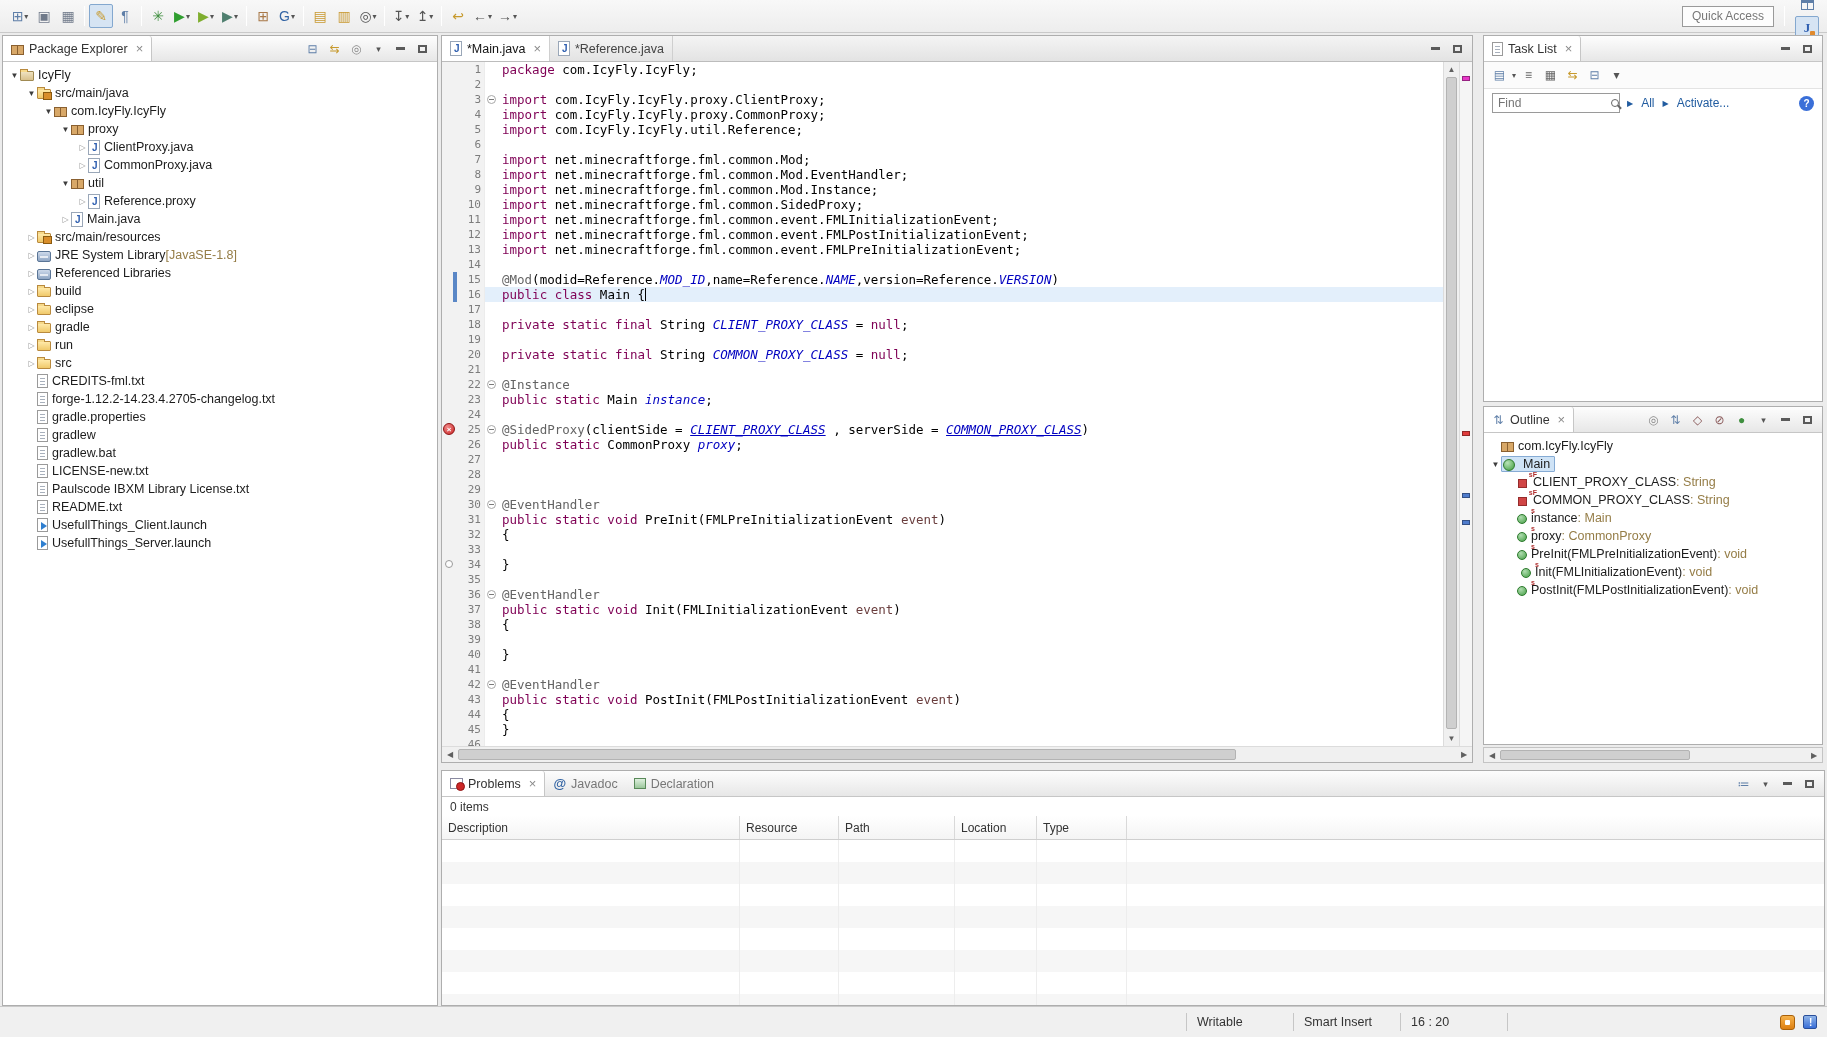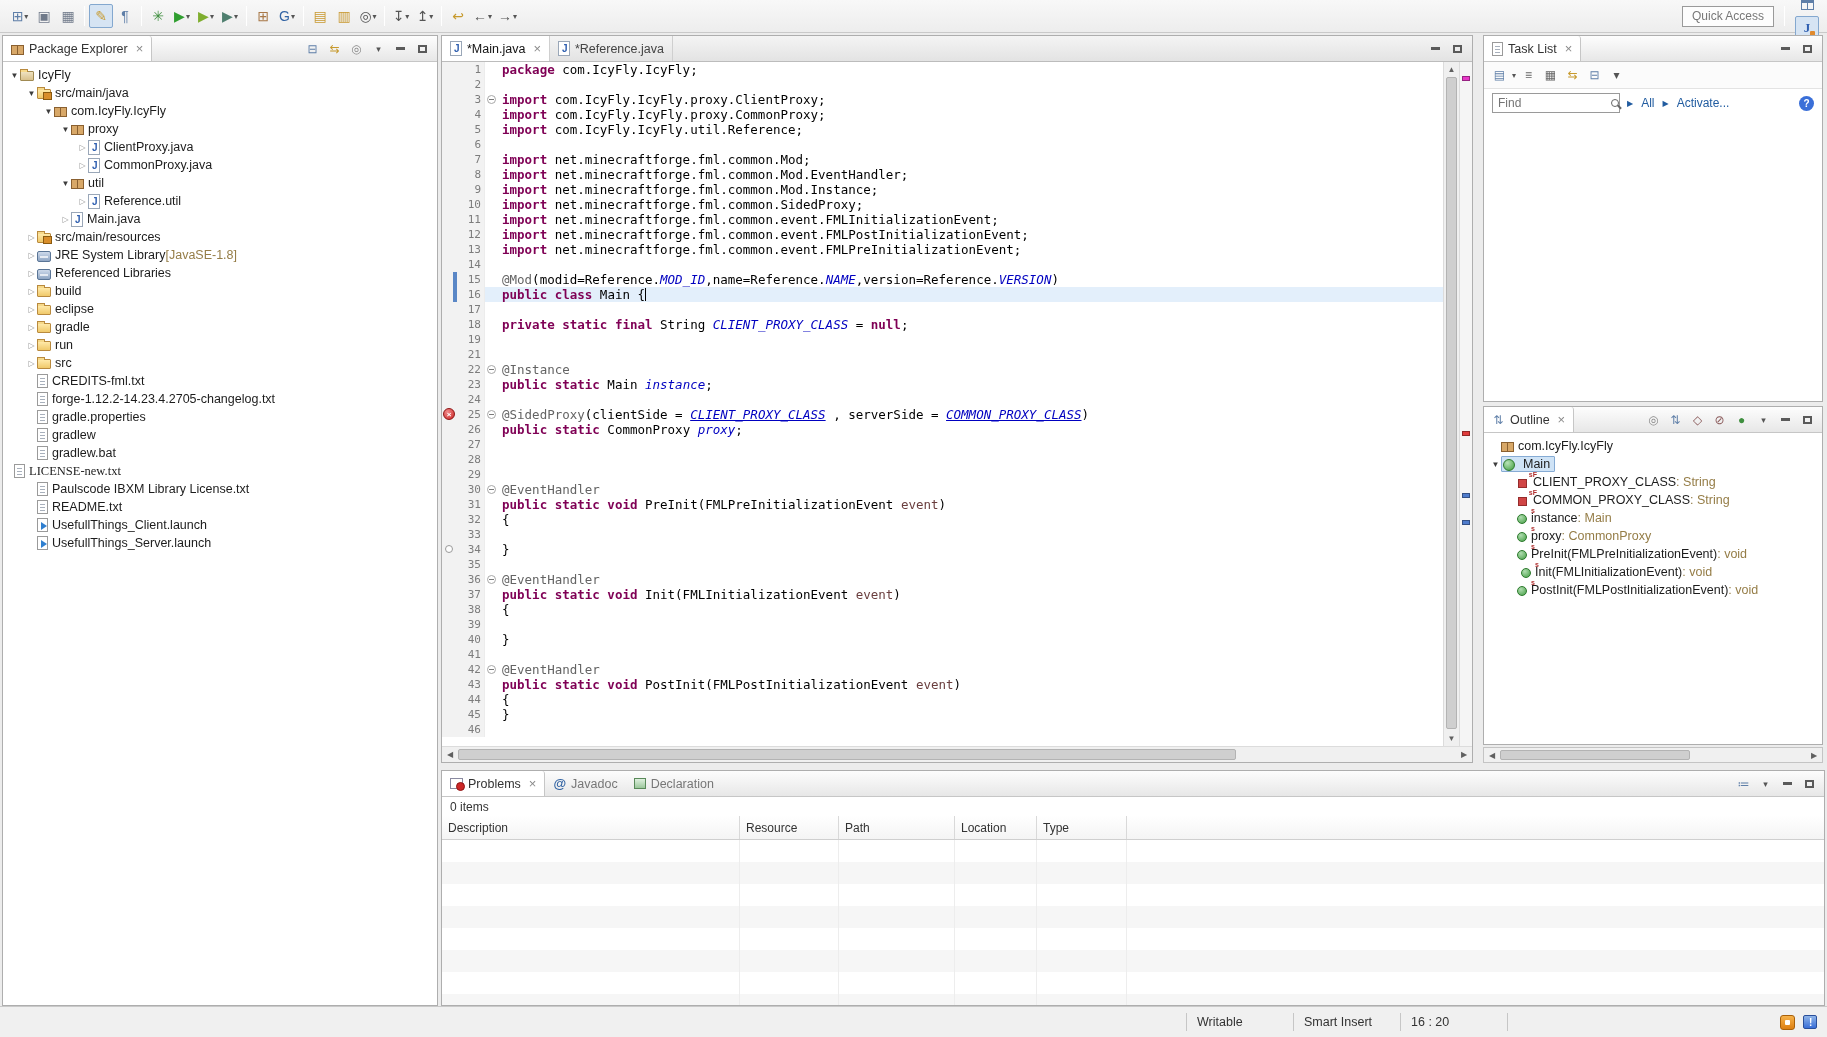--- a/index.html
+++ b/index.html
@@ -89,21 +89,21 @@
   .cl.cur .tx{background:#e3effb}
   .cl.cur .gf{background:#e3effb}
   .fold{position:absolute;left:2px;top:3px;width:9px;height:9px;border:1px solid #a8a8a8;border-radius:50%;background:#fff}
   .fold::after{content:"";position:absolute;left:1px;right:1px;top:3px;height:1px;background:#7a7a7a}
   .errm{position:absolute;left:1px;top:1px;width:12px;height:12px;border-radius:50%;
      background:radial-gradient(circle at 35% 30%,#f08a8a,#cc2727);border:1px solid #8f1414;
      color:#fff;font:bold 8px/11px "Liberation Sans",sans-serif;text-align:center}
   .dotm{position:absolute;left:3px;top:3px;width:8px;height:8px;border-radius:50%;border:1px solid #9a9a9a;background:#fdfdfd}
   .rangebar{position:absolute;right:0;top:0;bottom:0;width:4px;background:#5a87c6}
   .caret{position:absolute;top:1px;width:1px;height:13px;background:#000}
-  .tk-k{color:#7f0055;font-weight:bold}
+  .tk-k{color:#7f0055;font-weight:normal}
   .tk-a{color:#646464}
   .tk-c{color:#0000c0;font-style:italic}
   .tk-cu{color:#0000c0;font-style:italic;text-decoration:underline}
   .tk-v{color:#6a3e3e}
   
   .vsb{width:16px;flex:none;background:#f0f0f0;border-left:1px solid #dcdcdc;position:relative}
   .vsb .arr{height:15px;display:flex;align-items:center;justify-content:center;font-size:8px;color:#606060}
   .vsb .arr.b{position:absolute;bottom:0;left:0;right:0}
   .vthumb{position:absolute;left:2px;right:2px;top:15px;bottom:17px;background:#cfcfcf;border:1px solid #b3b3b3;border-radius:2px}
   .ovr{width:13px;flex:none;background:#f5f5f5;border-left:1px solid #dcdcdc;position:relative}
@@ -317,21 +317,21 @@
           <span class="ic-wrap" style="position: relative; display: inline-flex;">
             <span class="ic ic-package"></span>
           </span>
           <span class="tlabel">util</span>
         </div>
         <div class="trow" style="padding-left: 74px;">
           <span class="arrow c">▷</span>
           <span class="ic-wrap" style="position: relative; display: inline-flex;">
             <span class="ic ic-jfile"></span>
           </span>
-          <span class="tlabel">Reference.util</span>
+          <span class="tlabel">Reference.proxy</span>
         </div>
         <div class="trow" style="padding-left: 57px;">
           <span class="arrow c">▷</span>
           <span class="ic-wrap" style="position: relative; display: inline-flex;">
             <span class="ic ic-jfile"></span>
           </span>
           <span class="tlabel">Main.java</span>
         </div>
         <div class="trow" style="padding-left: 23px;">
           <span class="arrow c">▷</span>
@@ -418,21 +418,21 @@
           </span>
           <span class="tlabel">gradlew</span>
         </div>
         <div class="trow" style="padding-left: 23px;">
           <span class="arrow"></span>
           <span class="ic-wrap" style="position: relative; display: inline-flex;">
             <span class="ic ic-file"></span>
           </span>
           <span class="tlabel">gradlew.bat</span>
         </div>
-        <div class="trow" style=" font-family: Liberation Serif, serif;">
+        <div class="trow" style="padding-left: 23px;">
           <span class="arrow"></span>
           <span class="ic-wrap" style="position: relative; display: inline-flex;">
             <span class="ic ic-file"></span>
           </span>
           <span class="tlabel">LICENSE-new.txt</span>
         </div>
         <div class="trow" style="padding-left: 23px;">
           <span class="arrow"></span>
           <span class="ic-wrap" style="position: relative; display: inline-flex;">
             <span class="ic ic-file"></span>
@@ -499,20 +499,21 @@
           <div class="cl"><span class="gm"></span><span class="gn">10</span><span class="gf"></span><span class="tx"><span class="tk-k">import</span><span> net.minecraftforge.fml.common.SidedProxy;</span></span></div>
           <div class="cl"><span class="gm"></span><span class="gn">11</span><span class="gf"></span><span class="tx"><span class="tk-k">import</span><span> net.minecraftforge.fml.common.event.FMLInitializationEvent;</span></span></div>
           <div class="cl"><span class="gm"></span><span class="gn">12</span><span class="gf"></span><span class="tx"><span class="tk-k">import</span><span> net.minecraftforge.fml.common.event.FMLPostInitializationEvent;</span></span></div>
           <div class="cl"><span class="gm"></span><span class="gn">13</span><span class="gf"></span><span class="tx"><span class="tk-k">import</span><span> net.minecraftforge.fml.common.event.FMLPreInitializationEvent;</span></span></div>
           <div class="cl"><span class="gm"></span><span class="gn">14</span><span class="gf"></span><span class="tx"></span></div>
           <div class="cl"><span class="gm"><span class="rangebar"></span></span><span class="gn">15</span><span class="gf"></span><span class="tx"><span class="tk-a">@Mod</span><span>(modid=Reference.</span><span class="tk-c">MOD_ID</span><span>,name=Reference.</span><span class="tk-c">NAME</span><span>,version=Reference.</span><span class="tk-c">VERSION</span><span>)</span></span></div>
           <div class="cl cur"><span class="gm"><span class="rangebar"></span></span><span class="gn">16</span><span class="gf"></span><span class="tx"><span class="tk-k">public</span><span> </span><span class="tk-k">class</span><span> Main {</span><span class="caret" style="left: calc(19ch + 4px);"></span></span></div>
           <div class="cl"><span class="gm"></span><span class="gn">17</span><span class="gf"></span><span class="tx"></span></div>
           <div class="cl"><span class="gm"></span><span class="gn">18</span><span class="gf"></span><span class="tx"><span class="tk-k">private static final</span><span> String </span><span class="tk-c">CLIENT_PROXY_CLASS</span><span> = </span><span class="tk-k">null</span><span>;</span></span></div>
           <div class="cl"><span class="gm"></span><span class="gn">19</span><span class="gf"></span><span class="tx"></span></div>
+          <div class="cl"><span class="gm"></span><span class="gn">20</span><span class="gf"></span><span class="tx"><span class="tk-k">private static final</span><span> String </span><span class="tk-c">COMMON_PROXY_CLASS</span><span> = </span><span class="tk-k">null</span><span>;</span></span></div>
           <div class="cl"><span class="gm"></span><span class="gn">21</span><span class="gf"></span><span class="tx"></span></div>
           <div class="cl"><span class="gm"></span><span class="gn">22</span><span class="gf"><span class="fold"></span></span><span class="tx"><span class="tk-a">@Instance</span></span></div>
           <div class="cl"><span class="gm"></span><span class="gn">23</span><span class="gf"></span><span class="tx"><span class="tk-k">public static</span><span> Main </span><span class="tk-c">instance</span><span>;</span></span></div>
           <div class="cl"><span class="gm"></span><span class="gn">24</span><span class="gf"></span><span class="tx"></span></div>
           <div class="cl"><span class="gm"><span class="errm">×</span></span><span class="gn">25</span><span class="gf"><span class="fold"></span></span><span class="tx"><span class="tk-a">@SidedProxy</span><span>(clientSide = </span><span class="tk-cu">CLIENT_PROXY_CLASS</span><span> , serverSide = </span><span class="tk-cu">COMMON_PROXY_CLASS</span><span>)</span></span></div>
           <div class="cl"><span class="gm"></span><span class="gn">26</span><span class="gf"></span><span class="tx"><span class="tk-k">public static</span><span> CommonProxy </span><span class="tk-c">proxy</span><span>;</span></span></div>
           <div class="cl"><span class="gm"></span><span class="gn">27</span><span class="gf"></span><span class="tx"></span></div>
           <div class="cl"><span class="gm"></span><span class="gn">28</span><span class="gf"></span><span class="tx"></span></div>
           <div class="cl"><span class="gm"></span><span class="gn">29</span><span class="gf"></span><span class="tx"></span></div>
           <div class="cl"><span class="gm"></span><span class="gn">30</span><span class="gf"><span class="fold"></span></span><span class="tx"><span class="tk-a">@EventHandler</span></span></div>

